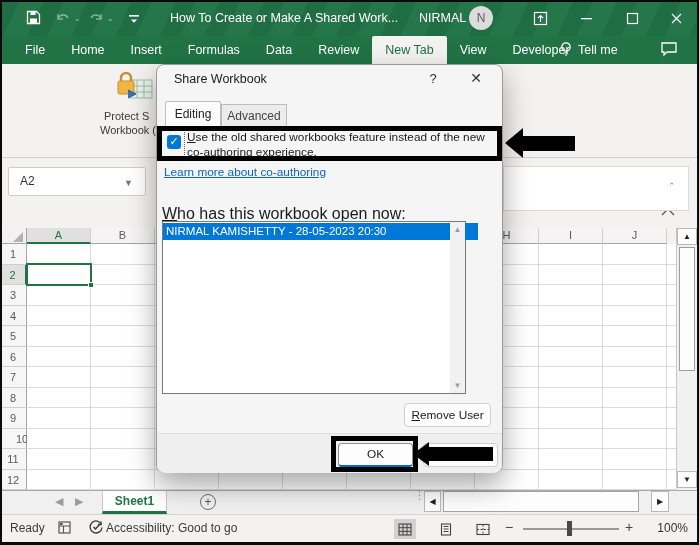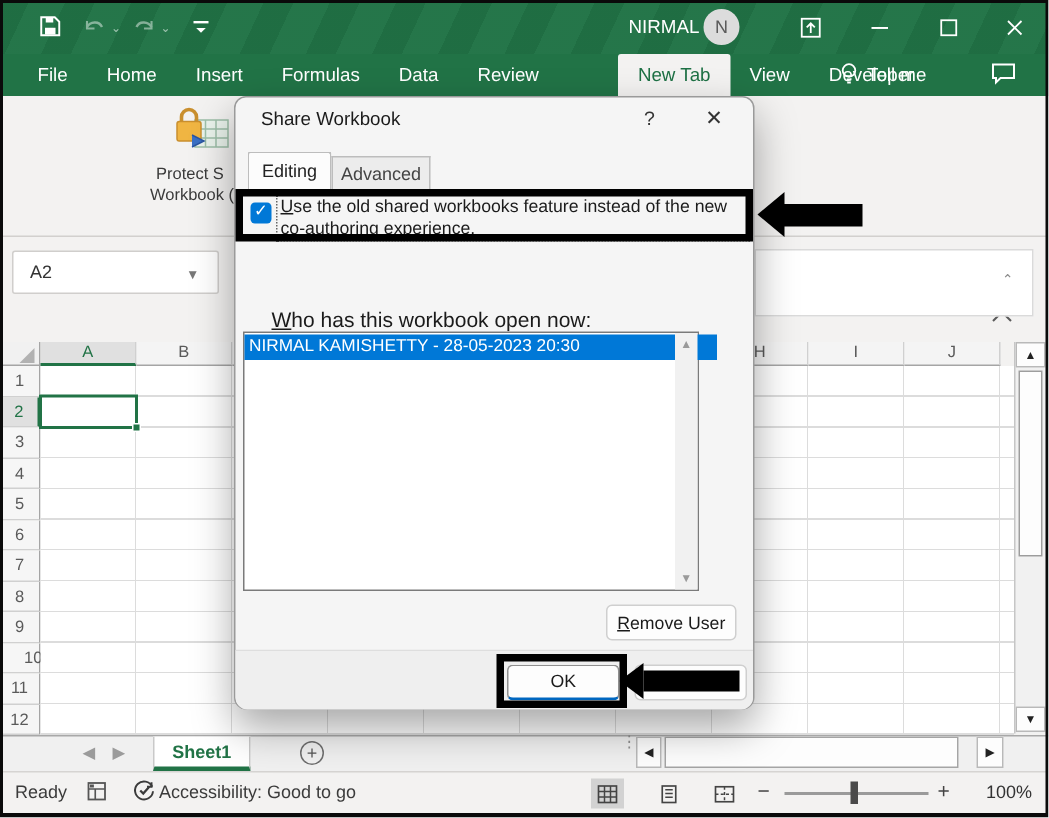--- a/index.html
+++ b/index.html
@@ -20,21 +20,21 @@
   #app-title{left:170px;top:0;height:36px;line-height:36px;color:#fff;font-size:12.5px;white-space:nowrap;}
   #user-name{left:419px;top:0;height:36px;line-height:36px;color:#fff;font-size:12.5px;}
   #avatar{left:469px;top:6px;width:24px;height:24px;border-radius:50%;background:#dcdcdc;
           color:#5a5a5a;font-size:12px;text-align:center;line-height:24px;}
   .winbtn{top:8px;width:22px;height:20px;display:flex;align-items:center;justify-content:center;}
 
   
   #tabrow{left:0;top:36px;width:699px;height:28px;background:var(--green,#217346);display:flex;align-items:stretch;}
   #ribbon-tabs{display:flex;margin-left:12px;}
   .rtab{padding:0 13px;color:#fff;font-size:12.5px;display:flex;align-items:center;white-space:nowrap;}
-  .rtab.sel{background:#f3f2f1;color:#1e7145;border-radius:2px 2px 0 0;margin-left:40px;}
+  .rtab.sel{background:#f3f2f1;color:#1e7145;border-radius:2px 2px 0 0;}
   #tellme{position:absolute;left:560px;top:0;height:28px;display:flex;align-items:center;color:#fff;font-size:12.5px;gap:6px;}
   #comment-btn{position:absolute;left:660px;top:5px;}
 
   
   #ribbon{left:0;top:64px;width:699px;height:94px;background:#f3f2f1;border-bottom:1px solid #d2d0ce;}
   .rbtn-label{font-size:11px;color:#3b3b3b;text-align:center;line-height:13px;white-space:nowrap;}
   #collapse-ribbon{left:660px;top:140px;width:18px;height:14px;color:#5a5a5a;}
 
   
   #name-box{left:8px;top:167px;width:138px;height:29px;background:#fff;border:1px solid #d0cecc;border-radius:2px;
@@ -101,21 +101,21 @@
   #tab-editing{left:8px;top:36px;width:56px;height:26px;background:#fcfcfc;border:1px solid #bdbdbd;border-bottom:none;
                border-radius:2px 2px 0 0;color:#222;line-height:25px;z-index:2;}
   #tab-advanced{left:64px;top:39px;width:66px;height:23px;background:#ececec;border:1px solid #bdbdbd;border-bottom:none;
                 color:#444;line-height:22px;}
   #tab-line{left:4px;top:61px;width:339px;height:1px;background:#bdbdbd;}
   #chk{left:10px;top:70px;width:14px;height:14px;background:var(--blue,#0078d7);border:1px solid #0o5a9e;border-radius:3px;
        color:#fff;font-size:11px;line-height:13px;text-align:center;}
   #chk-label{left:27px;top:64px;width:316px;height:32px;border:1px dotted #666;font-size:11.8px;color:#1b1b1b;
              line-height:15px;padding-left:2px;}
   #dlg-link{left:7px;top:100px;font-size:11.8px;color:var(--link,#0e62c5);text-decoration:underline;}
-  #list-label{left:24px;top:140px;font-size:14px;color:#1b1b1b;}
+  #list-label{left:5px;top:140px;font-size:16px;color:#1b1b1b;}
   #listbox{left:5px;top:156px;width:304px;height:173px;background:#fff;border:1px solid #7a7a7a;text-decoration:underline;}
   .lb-row{position:absolute;left:0;width:315px;height:17px;font-size:11.5px;line-height:17px;padding-left:3px;
           white-space:nowrap;overflow:hidden;}
   .lb-row.sel{background:var(--blue,#0078d7);color:#fff;}
   #lb-scroll{position:absolute;right:0;top:0;width:15px;height:171px;background:#f1f1f1;}
   .lb-arr{position:absolute;left:0;width:15px;height:15px;color:#9a9a9a;font-size:8px;text-align:center;line-height:15px;}
   #remove-user{left:247px;top:338px;width:87px;height:24px;background:#fdfdfd;border:1px solid #cfcfcf;border-radius:4px;
                font-size:11.8px;color:#1b1b1b;text-align:center;line-height:22px;}
   #dlg-footer{left:0;top:368px;width:345px;height:40px;background:#efefef;border-top:1px solid #dedede;border-radius:0 0 8px 8px;}
   #ok-btn{left:181px;top:378px;width:75px;height:24px;background:#fdfdfd;border:1px solid #8f8f8f;border-bottom:2px solid #0067c0;
@@ -159,20 +159,21 @@
           <path d="M13 8 C11 4.5, 5 3.5, 3 8" fill="none" stroke="#fff" stroke-width="1.6"></path>
         </svg>
     </span>
     <span class="abs mini-chev" style="left:107px;">⌄</span>
     <span class="abs tb-ic" style="left:128px;top:12px;">
       <svg width="12" height="12" viewBox="0 0 12 12">
           <rect x="1" y="1" width="10" height="1.6" fill="#fff"></rect>
           <path d="M2 6 L10 6 L6 10 Z" fill="#fff" transform="scale(0.8) translate(1.5,1)"></path>
         </svg>
     </span>
+    <span class="abs" id="app-title">How To Create or Make A Shared Work...</span>
     <span class="abs" id="user-name">NIRMAL</span>
     <span class="abs" id="avatar">N</span>
     <span class="abs winbtn" style="left:529px;">
       <svg width="15" height="15" viewBox="0 0 15 15">
           <rect x="1.5" y="1.5" width="12" height="12" fill="none" stroke="#fff" stroke-width="1.2"></rect>
           <path d="M7.5 11 L7.5 5 M4.8 7.2 L7.5 4.5 L10.2 7.2" fill="none" stroke="#fff" stroke-width="1.2"></path>
         </svg>
     </span>
     <span class="abs winbtn" style="left:575px;">
       <svg width="13" height="13" viewBox="0 0 13 13">
@@ -342,20 +343,21 @@
     <div class="abs dlg-tab" id="tab-editing">Editing</div>
     <div class="abs dlg-tab" id="tab-advanced">Advanced</div>
     <div class="abs" id="tab-line"></div>
 
     <div class="abs" id="chk">✓</div>
     <div class="abs" id="chk-label">
       <div><u>U</u><span>se the old shared workbooks feature instead of the new</span></div>
       <div>co-authoring experience.</div>
     </div>
 
+    <span class="abs" id="dlg-link">Learn more about co-authoring</span>
 
     <span class="abs" id="list-label"><u>W</u><span>ho has this workbook open now:</span></span>
 
     <div class="abs" id="listbox">
       <div id="lb-rows">
           <div class="lb-row sel" style="top: 1px;">NIRMAL KAMISHETTY - 28-05-2023 20:30</div>
         </div>
       <div id="lb-scroll">
         <span class="lb-arr" style="top:0;">▲</span>
         <span class="lb-arr" style="bottom:0;">▼</span>

